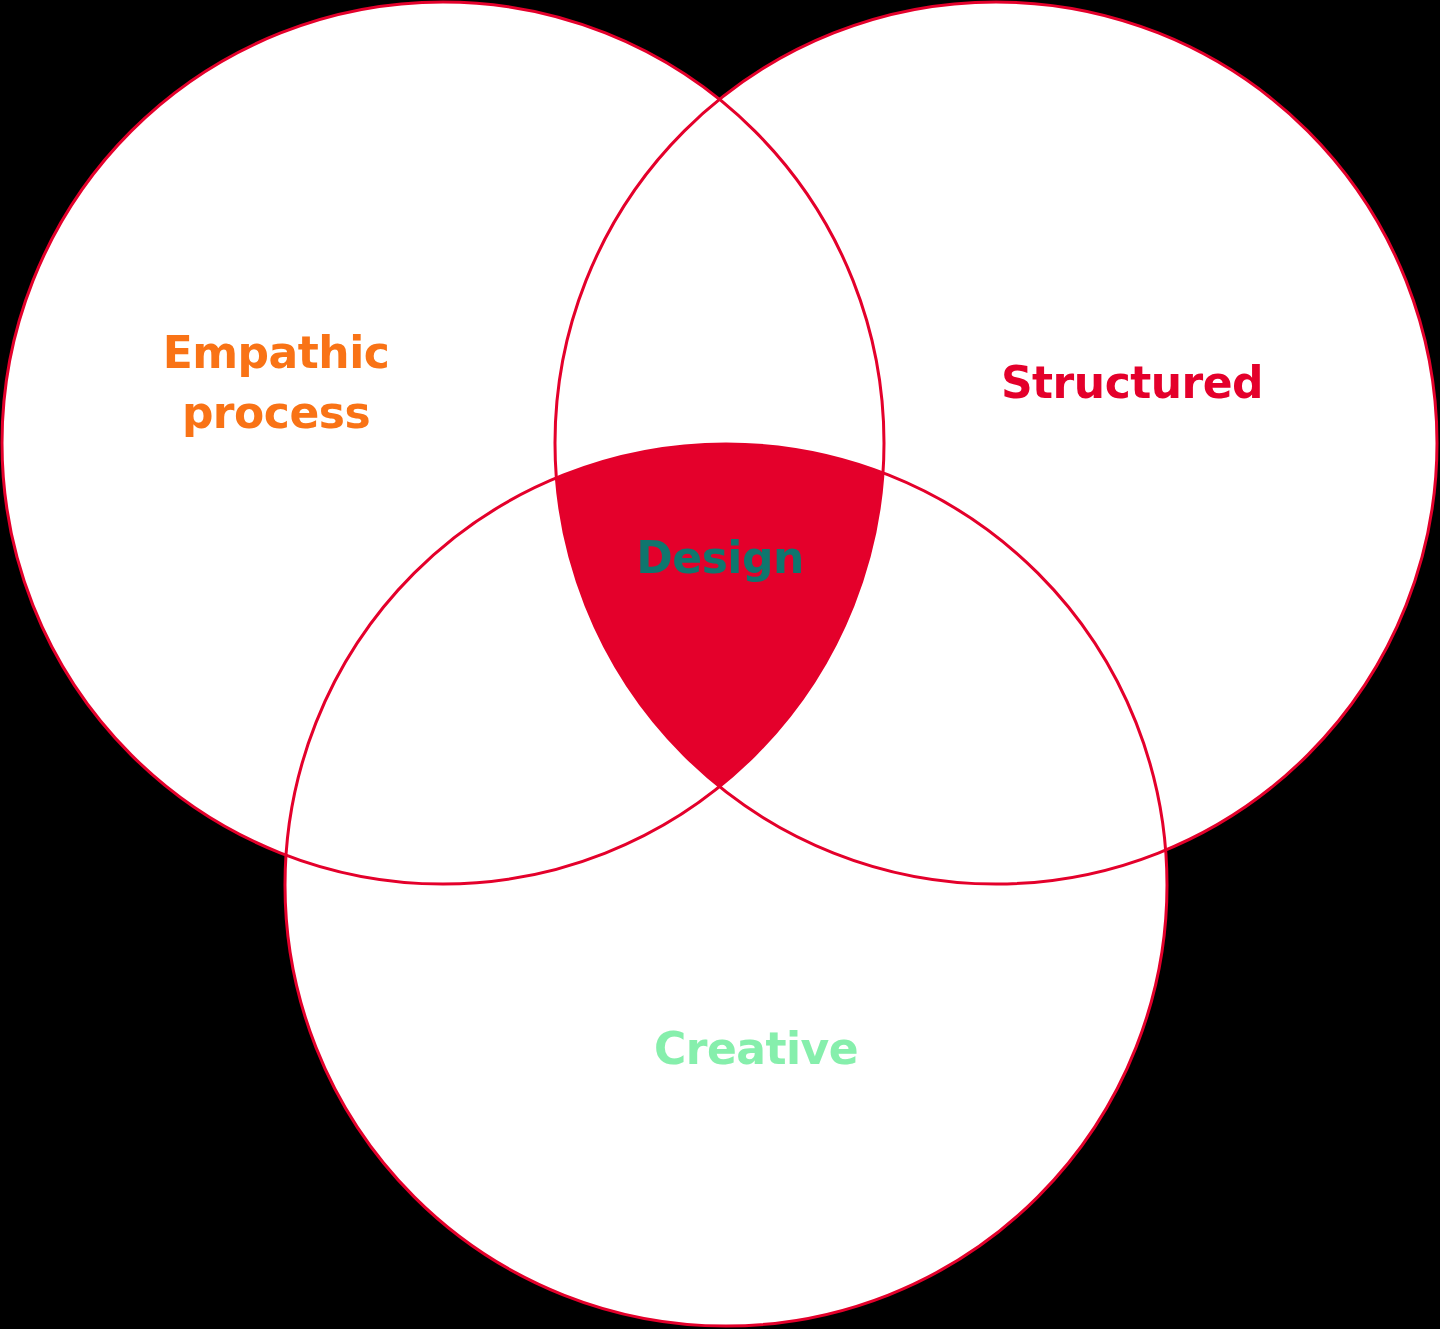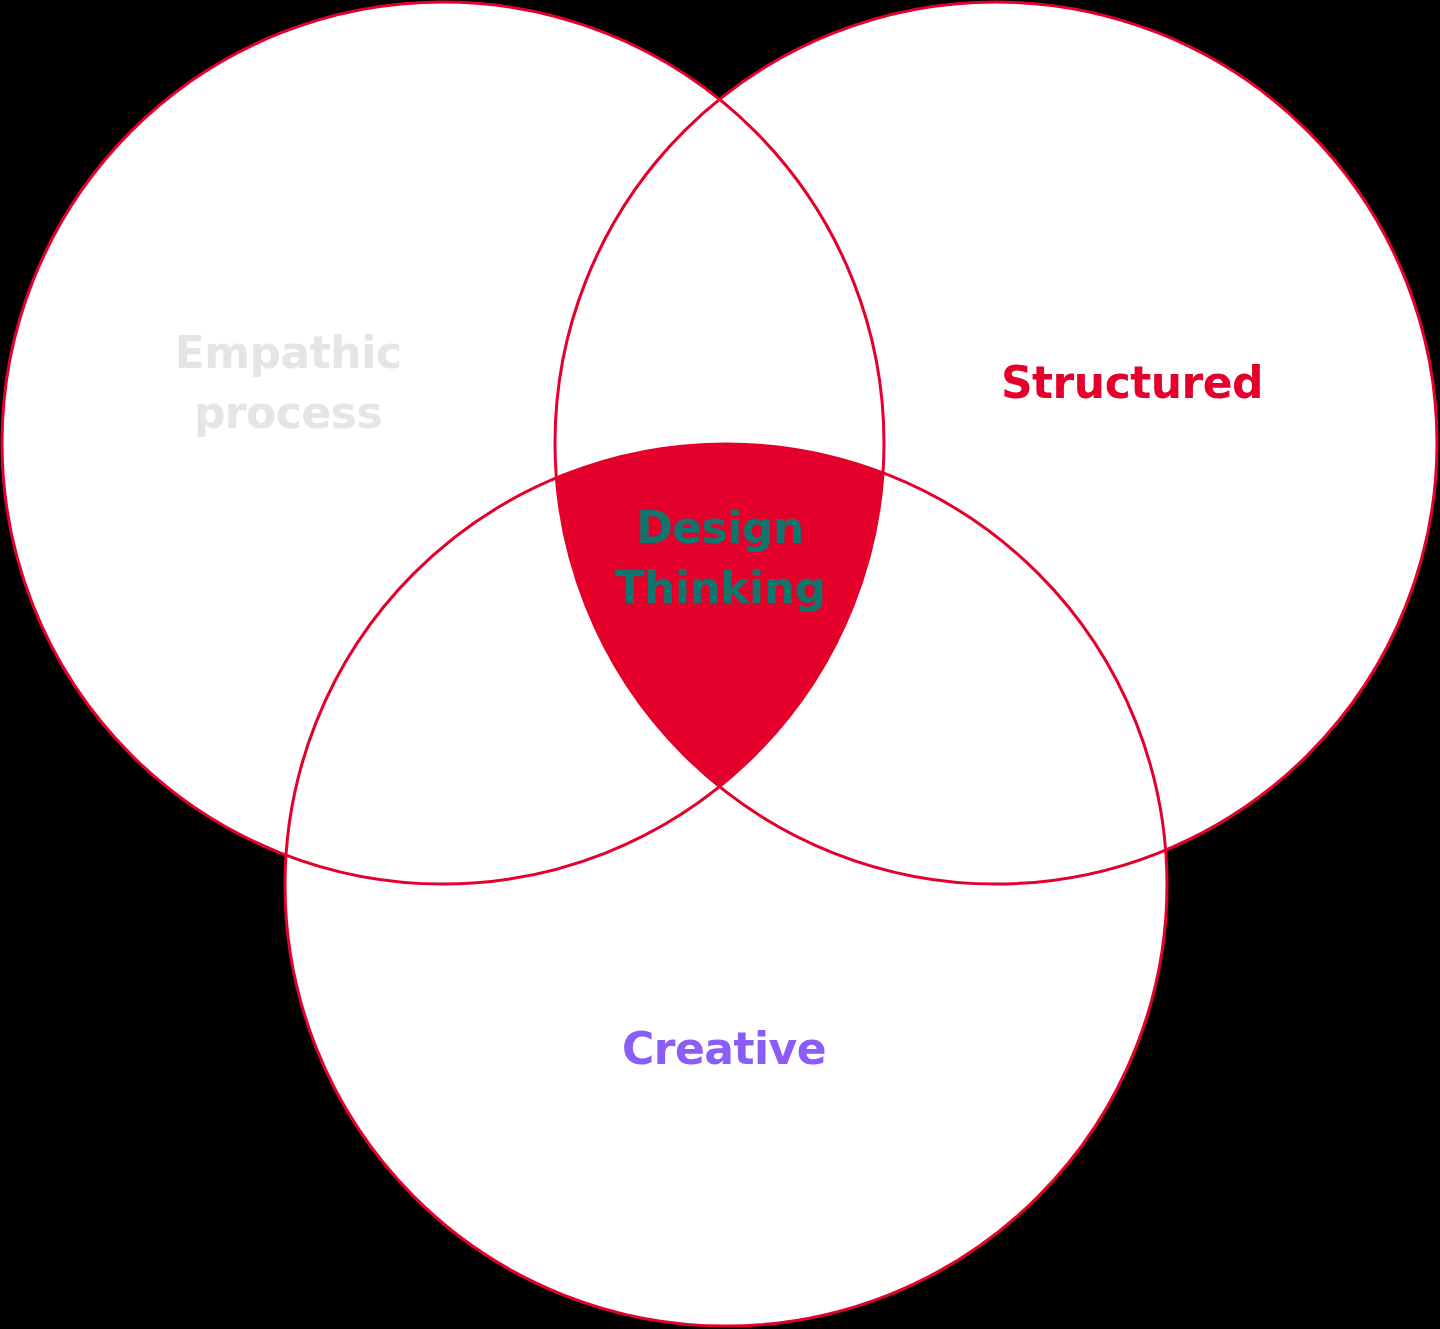--- a/index.html
+++ b/index.html
@@ -39,29 +39,28 @@
     <g clip-path="url(#clipR)">
       <circle cx="726" cy="885" r="441" fill="#e4002b"></circle>
     </g>
   </g>
 
   <circle cx="443" cy="443" r="441" fill="none" stroke="#e4002b" stroke-width="3"></circle>
   <circle cx="996" cy="443" r="441" fill="none" stroke="#e4002b" stroke-width="3"></circle>
   <circle cx="726" cy="885" r="441" fill="none" stroke="#e4002b" stroke-width="3"></circle>
 </svg>
 
-<div class="label" style="left:288px; top:383px; color:#e5e5e5;">
+<div class="label" style="left:276px; top:383px; color:#f97316;">
   <span>Empathic</span>
   <span>process</span>
 </div>
 
 <div class="label" style="left:1132px; top:383px; color:#e4002b;text-align:center;">
   <span>Structured</span>
 </div>
 
-<div class="label" style="left:724px; top:1049px; color:#8b5cf6;">
+<div class="label" style="left:756px; top:1049px; color:#86efac;">
   <span>Creative</span>
 </div>
 
 <div class="label" style="left:720px; top:558px; color:#0f766e;">
   <span>Design</span>
-  <span>Thinking</span>
 </div>
 
 </body></html>

